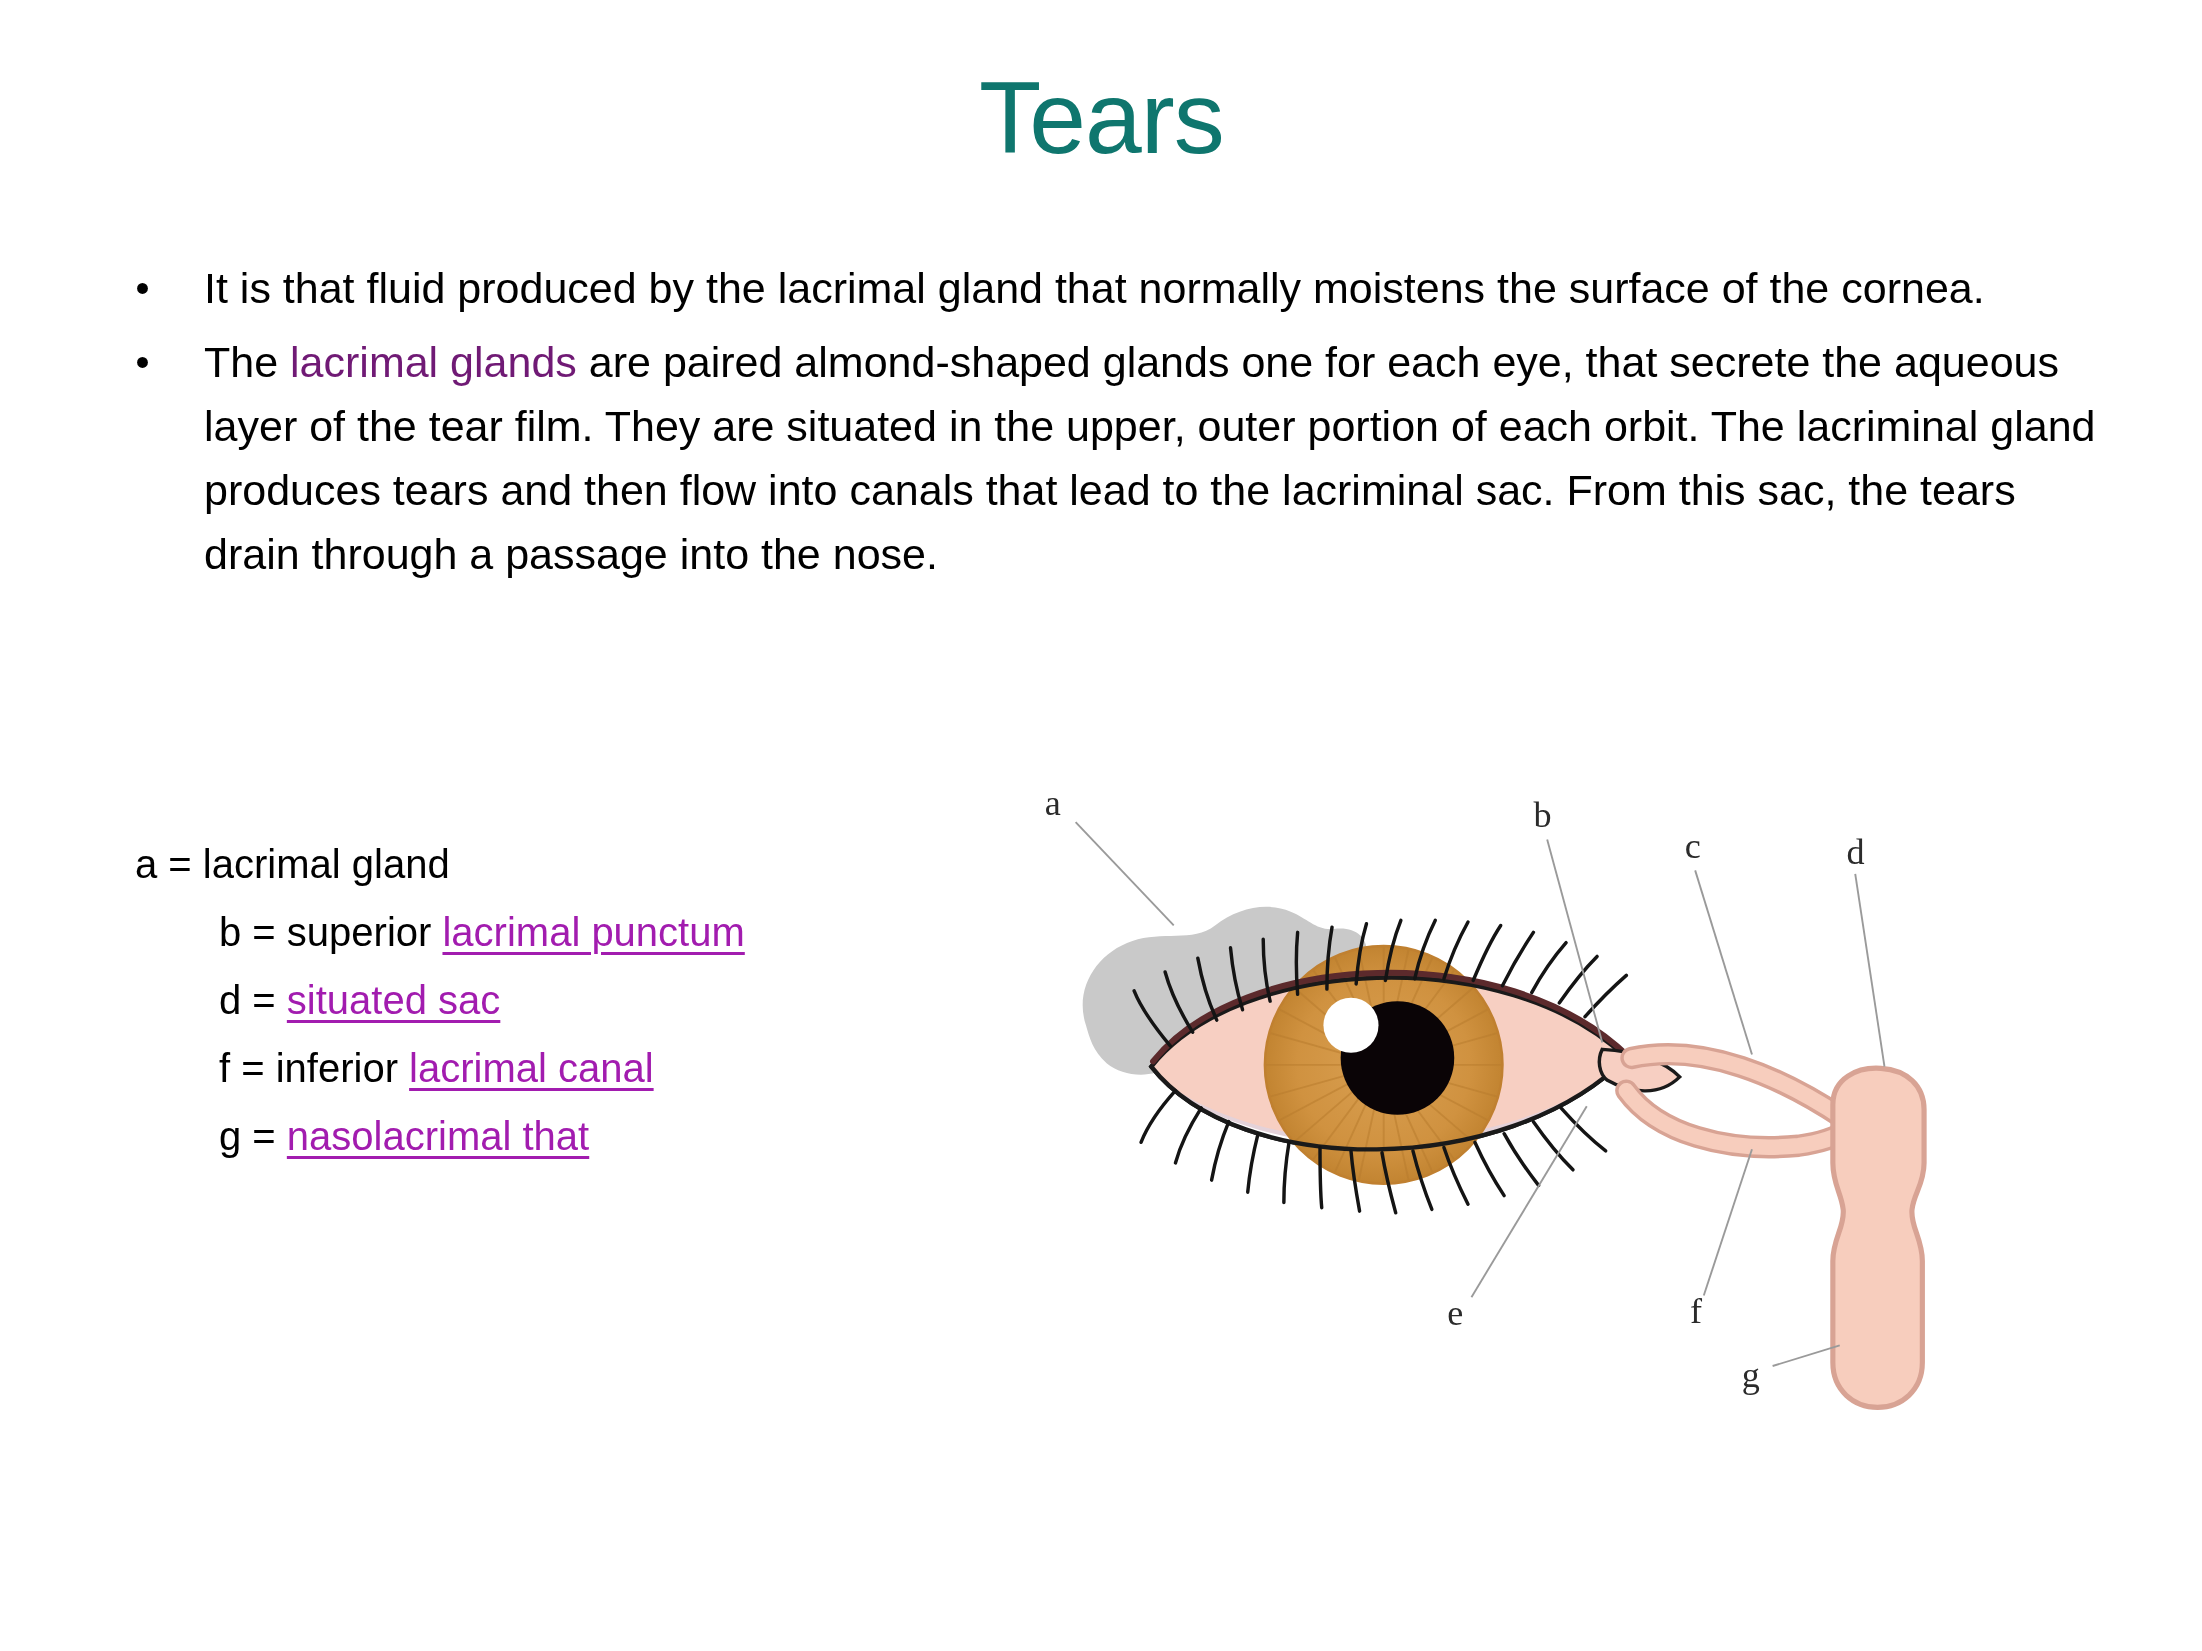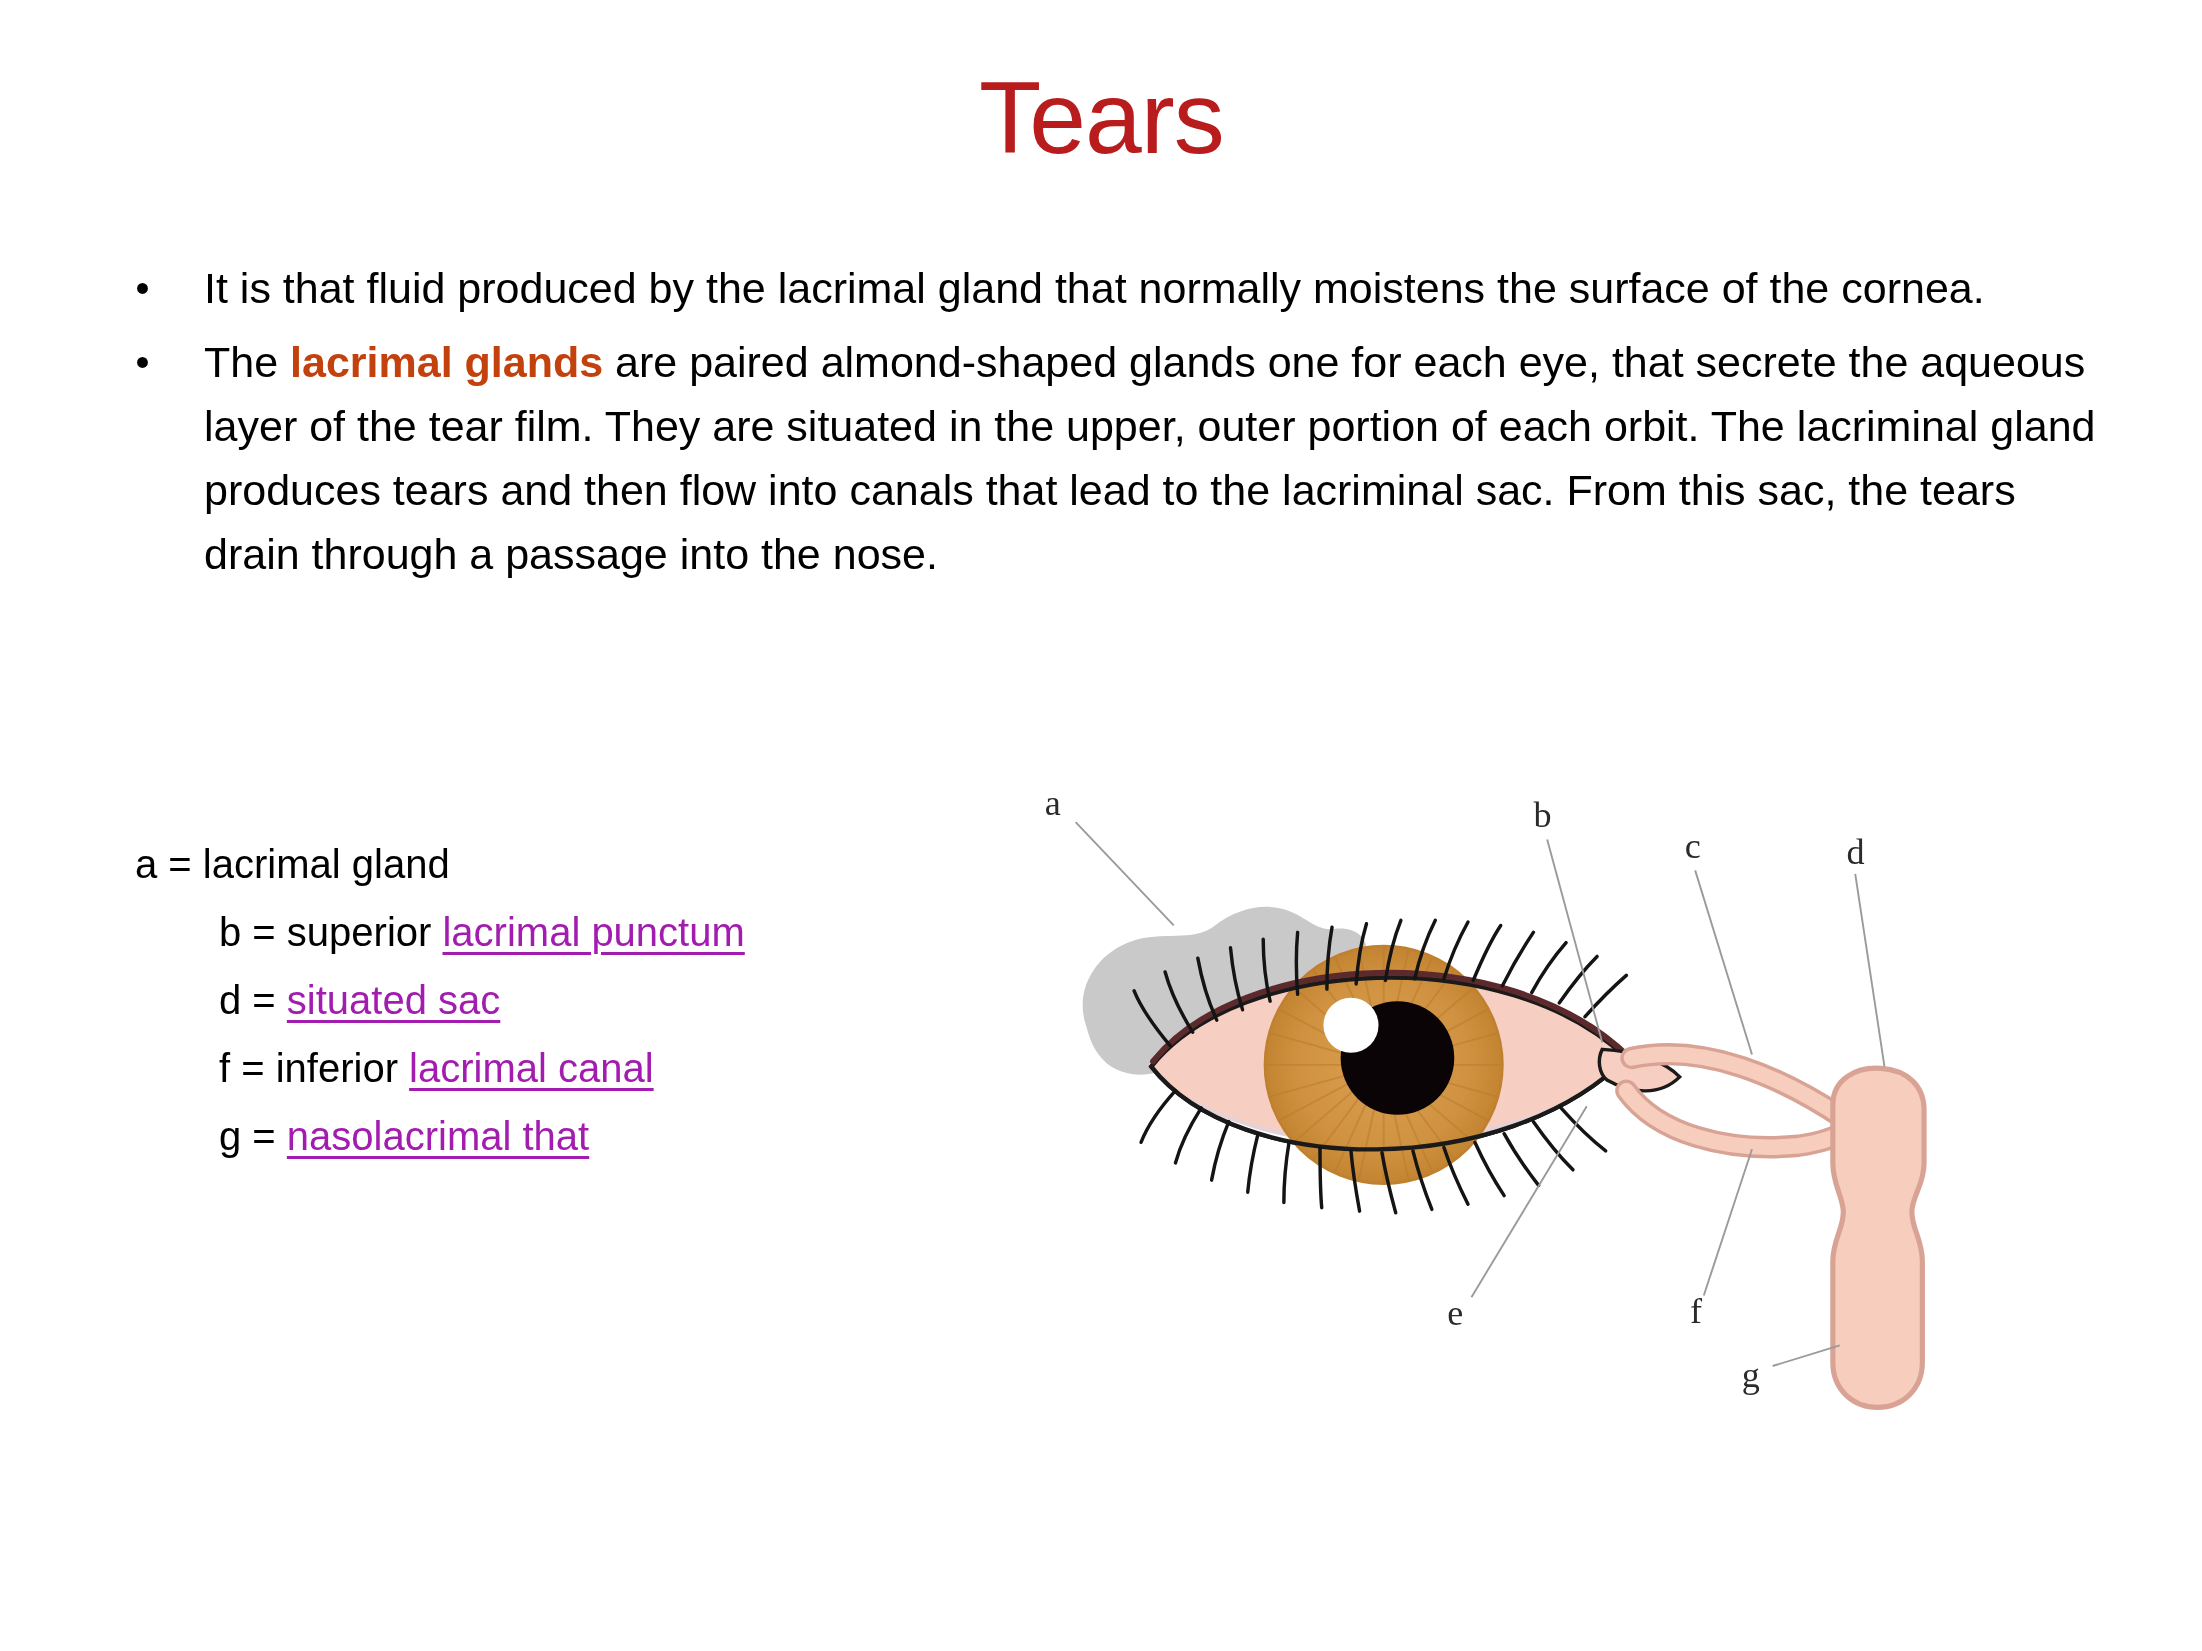--- a/index.html
+++ b/index.html
@@ -20,21 +20,21 @@
   .slide-title {
     position: absolute;
     left: 0;
     top: 67px;
     width: 2203px;
     text-align: center;
     font-size: 102px;
     font-weight: 400;
     line-height: 1.0;
     letter-spacing: -0.9px;
-    color: #b91c1c;
+    color: #0f766e;
   }
 
   
   .body-block {
     position: absolute;
     left: 120px;
     top: 256px;
     width: 1996px;
   }
   .bullet-row {
@@ -53,22 +53,22 @@
     color: #000;
   }
   .bullet-text {
     flex: 1 1 auto;
     font-size: 43px;
     line-height: 64px;
     color: #000;
     text-align: left;
   }
   .bullet-text .hl {
-    color: #c2410c;
-    font-weight: bold;
+    color: #701a75;
+    font-weight: normal;
   }
 
   
   .legend {
     position: absolute;
     left: 135px;
     top: 830px;
     width: 860px;
     font-size: 40px;
     line-height: 68px;

